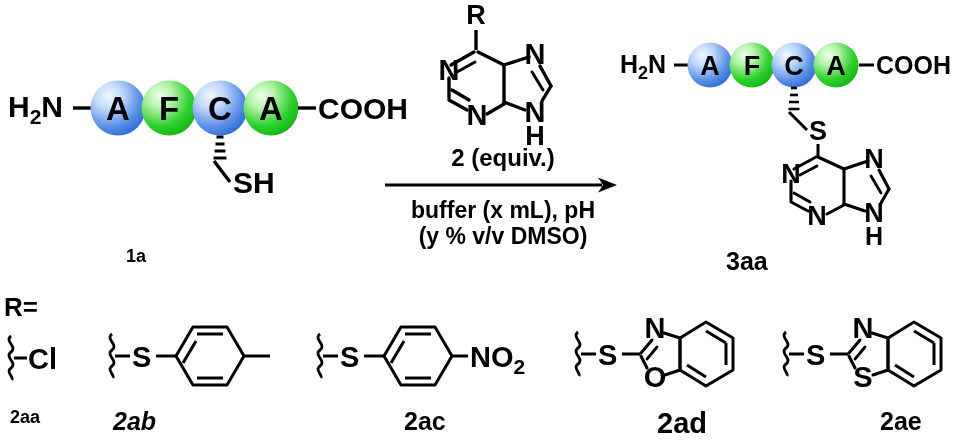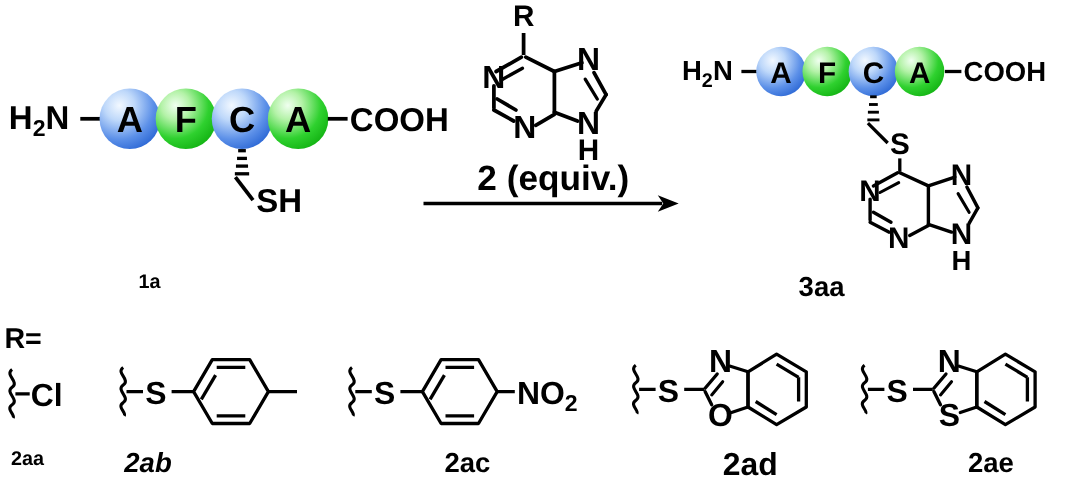--- a/index.html
+++ b/index.html
@@ -133,28 +133,30 @@
       <line x1="120" y1="108" x2="99" y2="100"></line>
     </g>
 
     <text x="44" y="78" font-size="29" text-anchor="middle">N</text>
     <text x="72" y="123" font-size="29" text-anchor="middle">N</text>
     <text x="130" y="62" font-size="29" text-anchor="middle">N</text>
     <text x="130" y="120" font-size="29" text-anchor="middle">N</text>
     <text x="130" y="143" font-size="27" text-anchor="middle">H</text>
   </svg>
 
-  <div class="abs cond" style="left:388px; top:145px; width:230px; font-size:32px;">2 (equiv.)</div>
+  <div class="abs cond" style="left:388px; top:145px; width:230px; font-size:24px;">2 (equiv.)</div>
 
   <svg class="abs" style="left:384px; top:176px;" width="235" height="20" viewBox="0 0 235 20">
     <line x1="1" y1="9" x2="218" y2="9" stroke="#000" stroke-width="3.2"></line>
     <path d="M214,1.5 L233,9 L214,16.5 L219,9 Z" fill="#000"></path>
   </svg>
 
   <div class="abs cond" style="left:383px; top:198px; width:240px; font-size:23px;">
+    <div>buffer (x mL), pH</div>
+    <div>(y % v/v DMSO)</div>
   </div>
 
   <svg class="abs" style="left:618px; top:28px;" width="352" height="70" viewBox="0 0 352 70">
     <text x="2" y="45" font-size="25">
       <tspan>H</tspan><tspan dy="6" font-size="18">2</tspan><tspan dy="-6" font-size="25">N</tspan>
     </text>
     <line x1="56" y1="37" x2="70" y2="37" stroke="#000" stroke-width="3"></line>
     <circle cx="92" cy="37" r="22.5" fill="url(#gBlue)"></circle>
     <circle cx="134" cy="37" r="22.5" fill="url(#gGreen)"></circle>
     <circle cx="176" cy="37" r="22.5" fill="url(#gBlue)"></circle>

